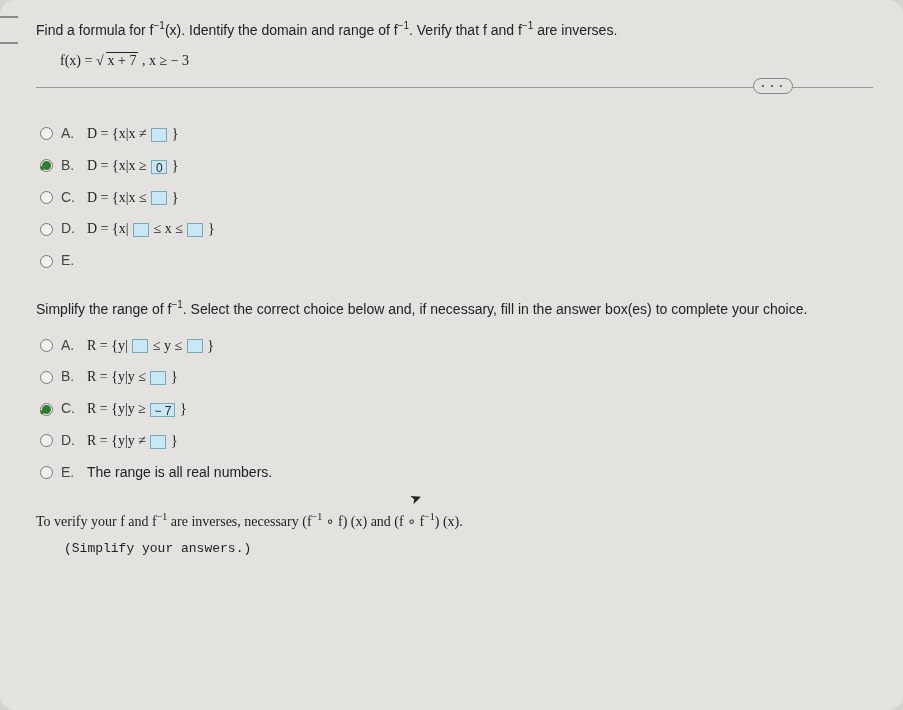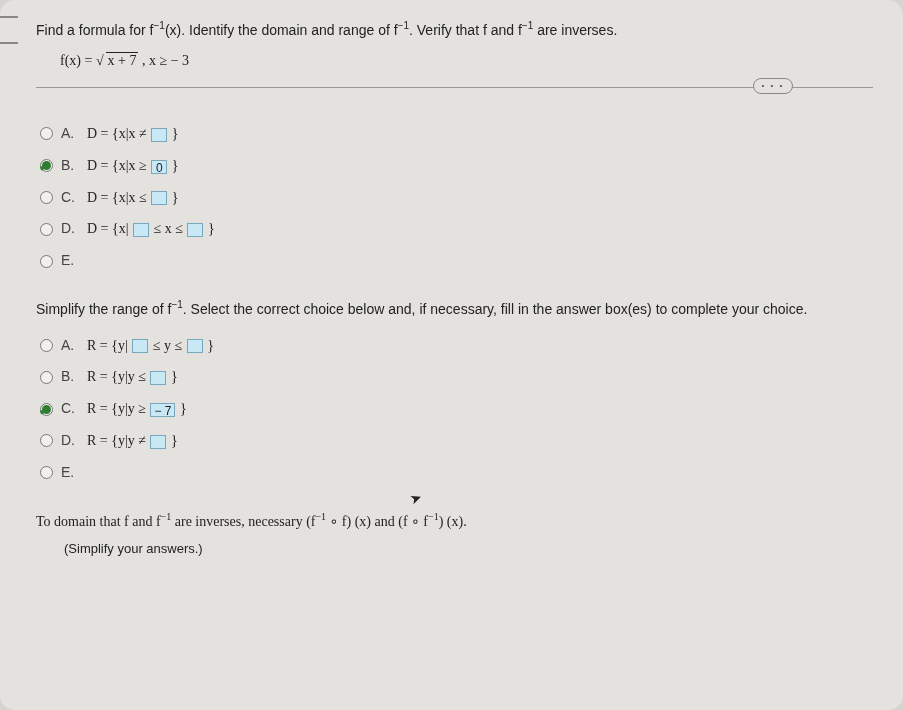--- a/index.html
+++ b/index.html
@@ -118,21 +118,21 @@
     margin-left: 2px;
   }
   .sqrt-sign::before { content: "√"; }
   .cursor-arrow {
     position: absolute;
     left: 410px;
     top: 490px;
     font-size: 14px;
     transform: rotate(-20deg);
   }
-  .simplify { margin-left: 28px; font-size: 13px; }
+  .simplify { margin-left: 28px; font-size: 13px; font-family: Liberation Mono, monospace; }
   .left-bar {
     position: absolute;
     left: 0; top: 16px;
     width: 18px; height: 28px;
     border-top: 2px solid #888;
     border-bottom: 2px solid #888;
   }
 </style>
 </head>
 <body>
@@ -221,23 +221,24 @@
     <div class="choice">
       <span class="radio"></span>
       <span class="letter">D.</span>
       <span class="math">
         <span>R = {y|y ≠ </span><span class="box"></span><span> }</span>
       </span>
     </div>
     <div class="choice">
       <span class="radio"></span>
       <span class="letter">E.</span>
+      <span>The range is all real numbers.</span>
     </div>
   </div>
 
   <div class="prompt math">
-    <span>To domain that f and f</span><span class="sup">−1</span><span> are inverses, necessary </span><span>(f</span><span class="sup">−1</span><span> ∘ f) (x)</span><span> and </span><span>(f ∘ f</span><span class="sup">−1</span><span>) (x).</span>
+    <span>To verify your f and f</span><span class="sup">−1</span><span> are inverses, necessary </span><span>(f</span><span class="sup">−1</span><span> ∘ f) (x)</span><span> and </span><span>(f ∘ f</span><span class="sup">−1</span><span>) (x).</span>
   </div>
 
   <div class="simplify">(Simplify your answers.)</div>
 
   <div class="cursor-arrow">➤</div>
 </div>
 
 </body></html>

